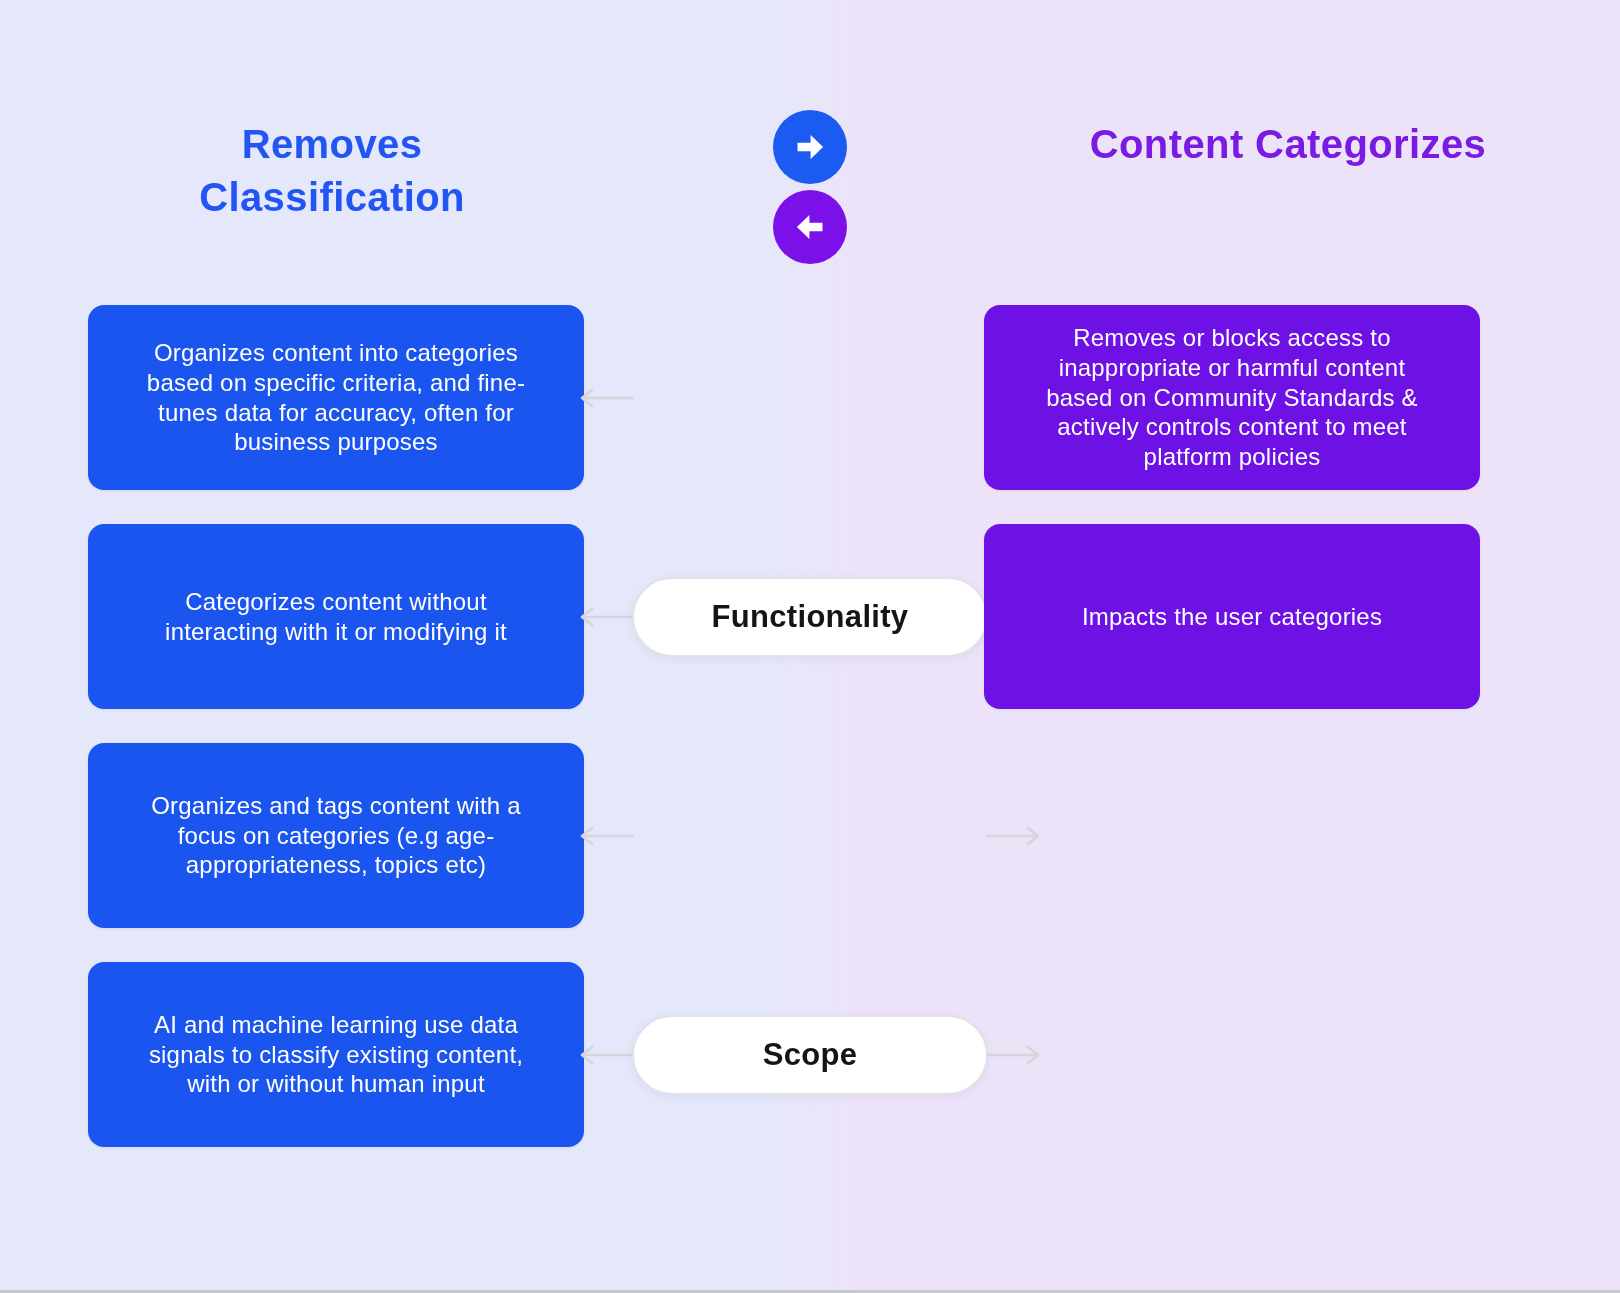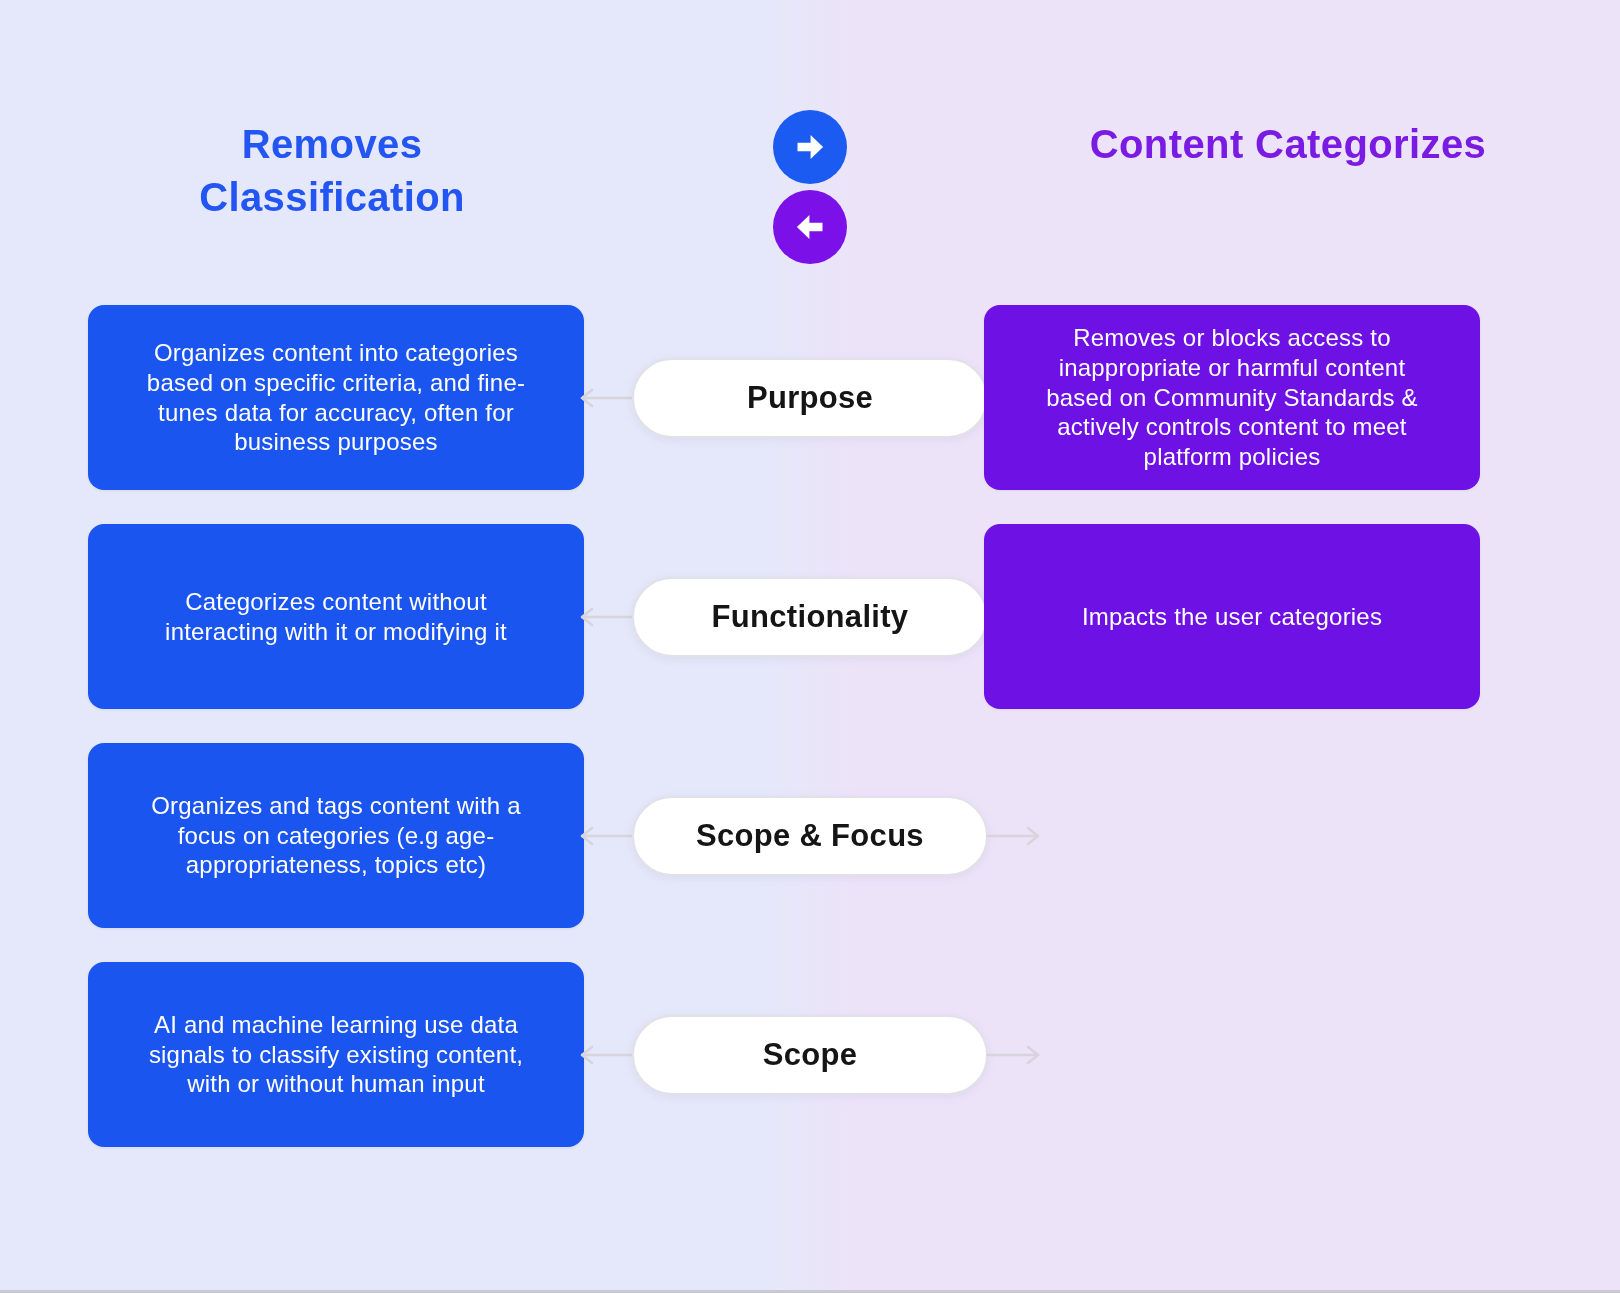--- a/index.html
+++ b/index.html
@@ -89,21 +89,20 @@
           <path d="M58 30 H36 V17 L15 37 L36 57 V44 H58 Z" fill="#ffffff"></path>
         </svg>
     </div>
   </div>
 
   <div class="row r0">
     <div class="box left">Organizes content into categories based on specific criteria, and fine-tunes data for accuracy, often for business purposes</div>
     <svg class="conn l" width="56" height="24" viewBox="0 0 56 24">
         <path d="M55 12 H5 M14 4 L4 12 L14 20" stroke="currentColor" stroke-width="2.6" fill="none" stroke-linecap="round" stroke-linejoin="round"></path>
       </svg>
-    <div class="pill">Purpose</div>
     <svg class="conn r" width="56" height="24" viewBox="0 0 56 24">
         <path d="M1 12 H51 M42 4 L52 12 L42 20" stroke="currentColor" stroke-width="2.6" fill="none" stroke-linecap="round" stroke-linejoin="round"></path>
       </svg>
     <div class="box right">Removes or blocks access to inappropriate or harmful content based on Community Standards &amp; actively controls content to meet platform policies</div>
   </div>
 
   <div class="row r1">
     <div class="box left">Categorizes content without interacting with it or modifying it</div>
     <svg class="conn l" width="56" height="24" viewBox="0 0 56 24">
         <path d="M55 12 H5 M14 4 L4 12 L14 20" stroke="currentColor" stroke-width="2.6" fill="none" stroke-linecap="round" stroke-linejoin="round"></path>
@@ -113,21 +112,20 @@
         <path d="M1 12 H51 M42 4 L52 12 L42 20" stroke="currentColor" stroke-width="2.6" fill="none" stroke-linecap="round" stroke-linejoin="round"></path>
       </svg>
     <div class="box right">Impacts the user categories</div>
   </div>
 
   <div class="row r2">
     <div class="box left">Organizes and tags content with a focus on categories (e.g  age-appropriateness, topics etc)</div>
     <svg class="conn l" width="56" height="24" viewBox="0 0 56 24">
         <path d="M55 12 H5 M14 4 L4 12 L14 20" stroke="currentColor" stroke-width="2.6" fill="none" stroke-linecap="round" stroke-linejoin="round"></path>
       </svg>
-    <div class="pill">Scope &amp; Focus</div>
     <svg class="conn r" width="56" height="24" viewBox="0 0 56 24">
         <path d="M1 12 H51 M42 4 L52 12 L42 20" stroke="currentColor" stroke-width="2.6" fill="none" stroke-linecap="round" stroke-linejoin="round"></path>
       </svg>
   </div>
 
   <div class="row r3">
     <div class="box left">AI and machine learning use data signals to classify existing content, with or without human input</div>
     <svg class="conn l" width="56" height="24" viewBox="0 0 56 24">
         <path d="M55 12 H5 M14 4 L4 12 L14 20" stroke="currentColor" stroke-width="2.6" fill="none" stroke-linecap="round" stroke-linejoin="round"></path>
       </svg>

